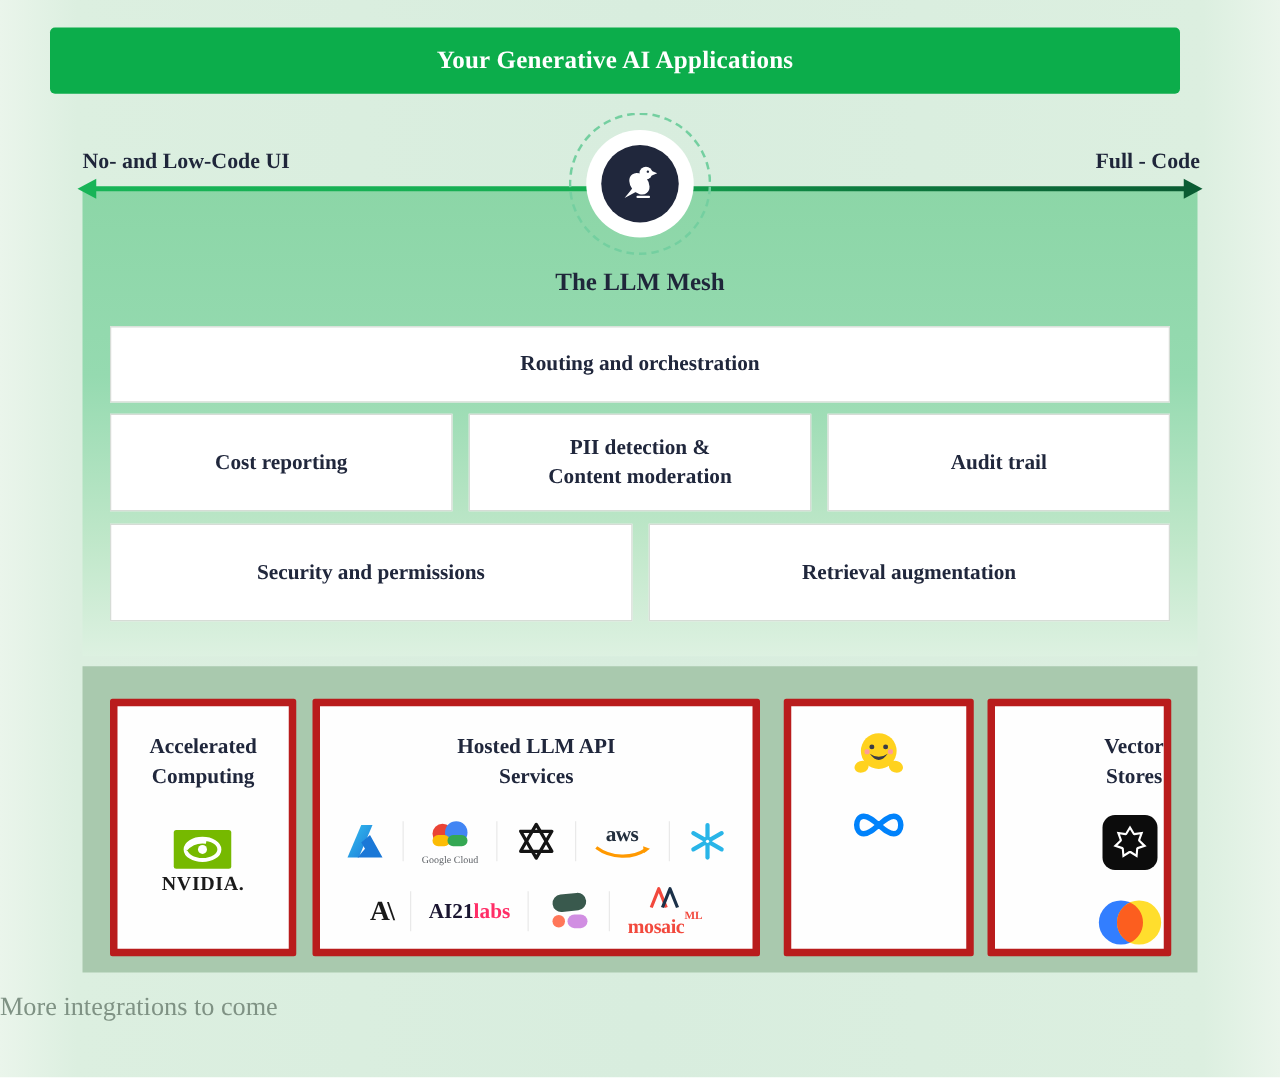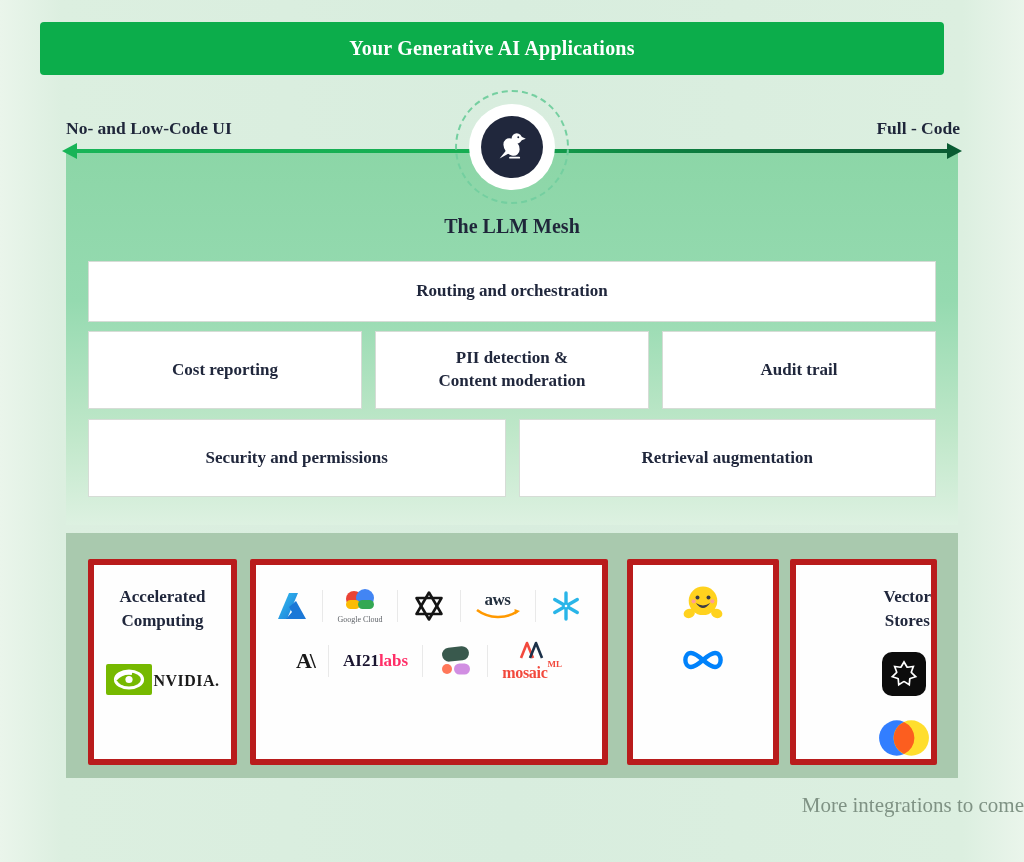--- a/index.html
+++ b/index.html
@@ -78,38 +78,38 @@
   .card3 { left:561px; width:152px; }
   .card4 { left:724px; width:147px;align-items:flex-end; }
   .card-title {
     margin-top:20px; text-align:center; white-space:pre-line;
     font-size:17px; font-weight:bold; color:#20273c; line-height:1.4;
   }
   .logo-row { display:flex; align-items:center; justify-content:center; width:100%; }
   .logo-cell { display:flex; flex-direction:column; align-items:center; justify-content:center; }
   .v-div { width:1px; height:32px; background:#e9e9e9; }
   
-  .nvidia-block { margin-top:30px; display:flex; flex-direction:row; align-items:center; }
+  .nvidia-block { margin-top:30px; display:flex; flex-direction:column; align-items:center; }
   .nvidia-word { margin-top:3px; font-size:16px; font-weight:800; color:#1a1a1a; letter-spacing:.5px; }
   
   .hosted-row1 { margin-top:22px; gap:14px; }
   .hosted-row2 { margin-top:16px; gap:14px; }
   .gc-caption { font-size:8px; color:#5f6368; margin-top:1px; }
   .aws-word { font-size:17px; font-weight:800; color:#232f3e; letter-spacing:-.5px; line-height:1; }
   .anthropic-word { font-size:22px; font-weight:800; color:#181818; letter-spacing:-2px; }
   .ai21-word { font-size:17px; font-weight:800; }
   .ai21-a { color:#1a1530; } .ai21-b { color:#ff2e67; }
   .mosaic-block { display:flex; align-items:center; gap:4px; }
   .mosaic-word { font-size:16px; font-weight:700; color:#f2493d; letter-spacing:-.3px; }
   .mosaic-sup { font-size:9px; font-weight:700; color:#f2493d; vertical-align:super; position:relative; top:-5px; }
   
   .stack { margin-top:18px; display:flex; flex-direction:column; align-items:center; gap:22px; }
   
   .footer-note {
-    position:absolute; left:0; right:0; top:793px; text-align:right;
+    position:absolute; left:0; right:0; top:793px; text-align:left;
     font-size:21px; color:#7f9284;
   }
 </style>
 </head>
 <body>
 
 <div class="stage">
 
   <div class="banner">
     <span>Your Generative AI Applications</span>
@@ -169,20 +169,22 @@
           <ellipse cx="24" cy="16.5" rx="13.5" ry="8.5" fill="none" stroke="#ffffff" stroke-width="3.2"></ellipse>
           <circle cx="24" cy="16.5" r="3.6" fill="#ffffff"></circle>
           <polygon points="10.5,16.5 17,11 17,22" fill="#76b900"></polygon>
           <path d="M10.5 16.5 Q17 9 27 10.5" fill="none" stroke="#ffffff" stroke-width="3"></path>
         </svg>
         <div class="nvidia-word">NVIDIA.</div>
       </div>
     </div>
 
     <div class="card card2">
+      <div class="card-title">Hosted LLM API
+Services</div>
 
       <div class="logo-row hosted-row1">
         <div class="logo-cell">
           <svg width="32" height="30" viewBox="0 0 32 30">
             <defs>
                 <linearGradient id="azg" x1="0" y1="0" x2="1" y2="1">
               <stop offset="0" stop-color="#35c1f1"></stop>
                   <stop offset="1" stop-color="#1b78d7"></stop>
             </linearGradient>
               </defs>

